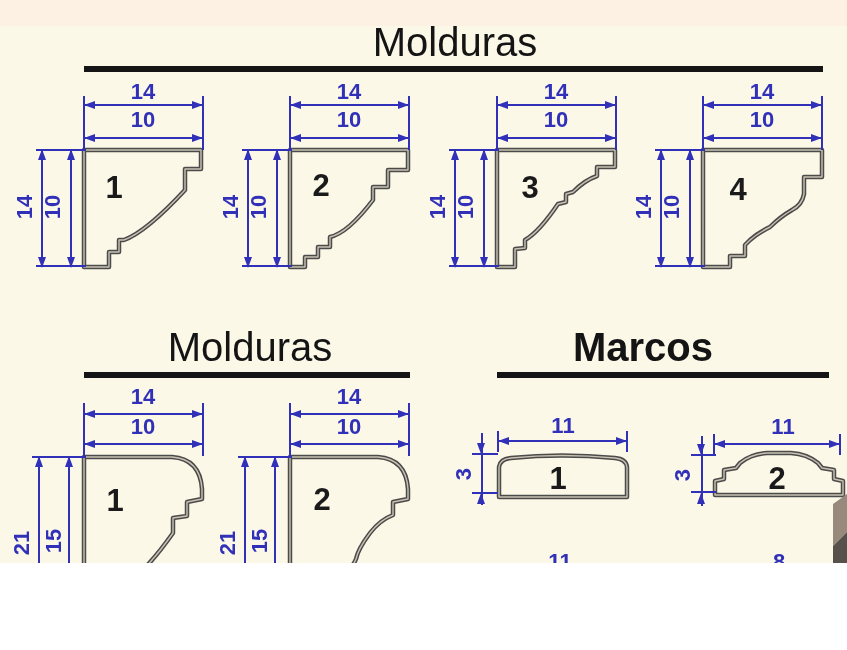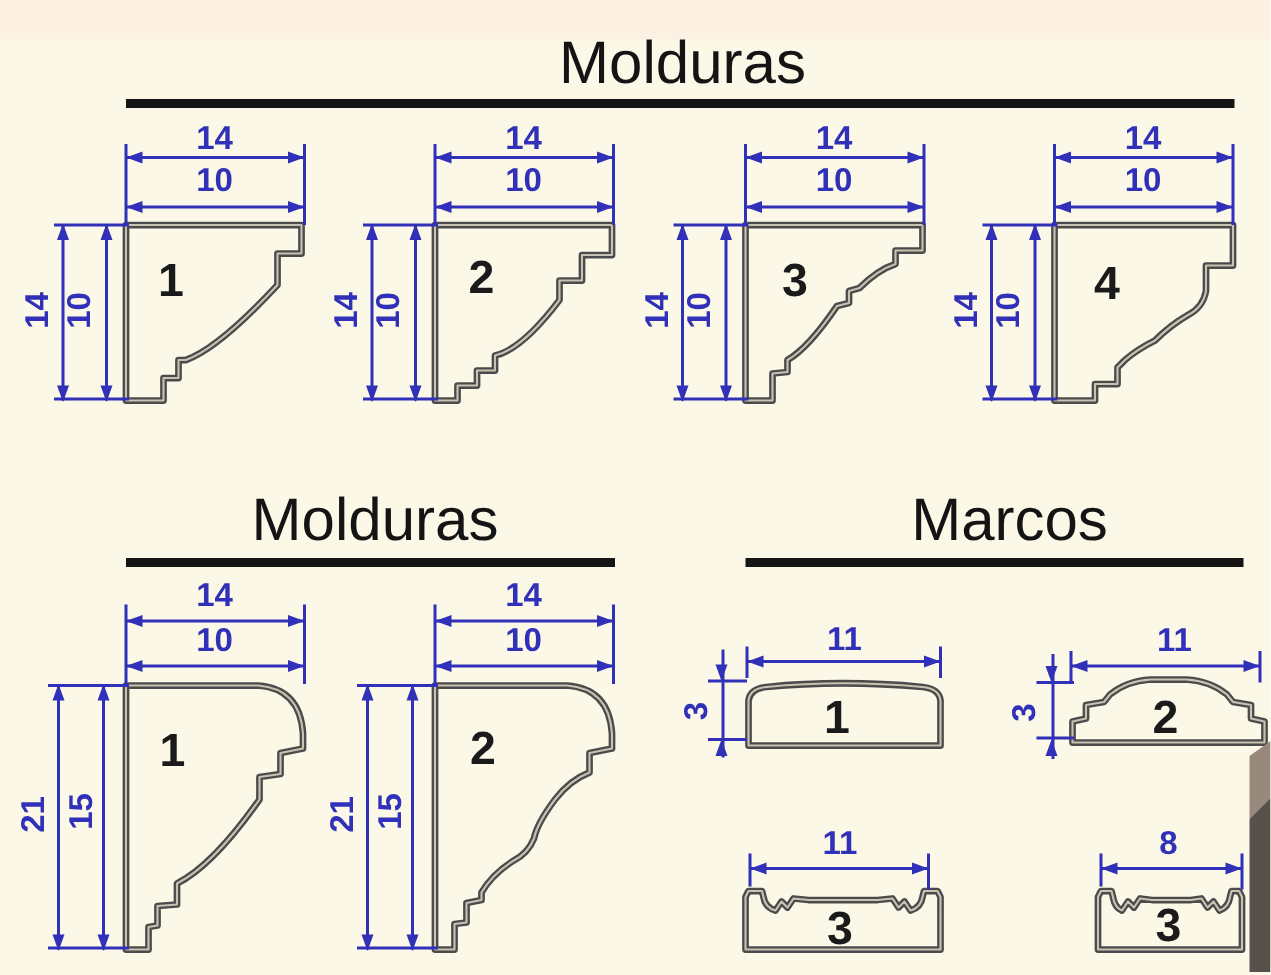--- a/index.html
+++ b/index.html
@@ -1,18 +1,18 @@
 <!DOCTYPE html>
 <html><head>
 <meta charset="utf-8">
 <style>
   :root{ --b:#3030b8; --ink:#141414; --line:#4b4b4b; --cream:#fcf8e8; }
   html,body{margin:0;padding:0;}
   body{font-family:"Liberation Sans",sans-serif;background:#fff;}
-  #canvas{position:relative;width:847px;height:650px;background:var(--cream);overflow:hidden;}
+  #canvas{position:relative;width:847px;height:563px;background:var(--cream);overflow:hidden;}
   #topband{position:absolute;left:0;top:0;width:847px;height:26px;background:#fcf1e3;}
   .g{position:absolute;}
   .title{position:absolute;transform:translateX(-50%);font-size:40px;line-height:44px;color:var(--ink);white-space:nowrap;}
   .bar{position:absolute;height:6px;background:#151515;}
   .shape{position:absolute;left:0;top:0;overflow:visible;}
   .po{fill:var(--cream);stroke:var(--line);stroke-width:4.5;stroke-linejoin:round;}
   .pi{fill:none;stroke:#c9c2b2;stroke-width:1.4;stroke-linejoin:round;}
   .hdim{position:absolute;height:0;border-top:2px solid var(--b);}
   .hdim::before,.hdim::after{content:"";position:absolute;top:-5px;width:0;height:0;
     border-top:4px solid transparent;border-bottom:4px solid transparent;}
@@ -38,21 +38,21 @@
 
 <div id="canvas">
   <div id="topband"></div>
 
   <div class="title" style="left:455px;top:20px;">Molduras</div>
   <div class="bar" style="left:84px;top:66px;width:739px;"></div>
 
   <div class="title" style="left:250px;top:325px;">Molduras</div>
   <div class="bar" style="left:84px;top:372px;width:326px;"></div>
 
-  <div class="title" style="left:673px;top:325px;">Marcos</div>
+  <div class="title" style="left:643px;top:325px;font-weight:bold;">Marcos</div>
   <div class="bar" style="left:497px;top:372px;width:332px;"></div>
 
   <div class="g" style="left:84px;top:150px;">
     <svg class="shape" width="120" height="118" viewBox="0 0 120 118">
       <path class="po" d="M 0,0 L 117,0 L 117,19 L 101,19 L 101,40 Q 62,82 40,90 L 35,90 L 35,102 L 25,102 L 25,117 L 0,117 Z"></path>
       <path class="pi" d="M 0,0 L 117,0 L 117,19 L 101,19 L 101,40 Q 62,82 40,90 L 35,90 L 35,102 L 25,102 L 25,117 L 0,117 Z"></path>
     </svg>
     <div class="exv" style="left:-1px;top:-54px;height:54px;"></div>
     <div class="exv" style="left:118px;top:-54px;height:54px;"></div>
     <div class="hdim" style="left:0;top:-46px;width:119px;"></div>

